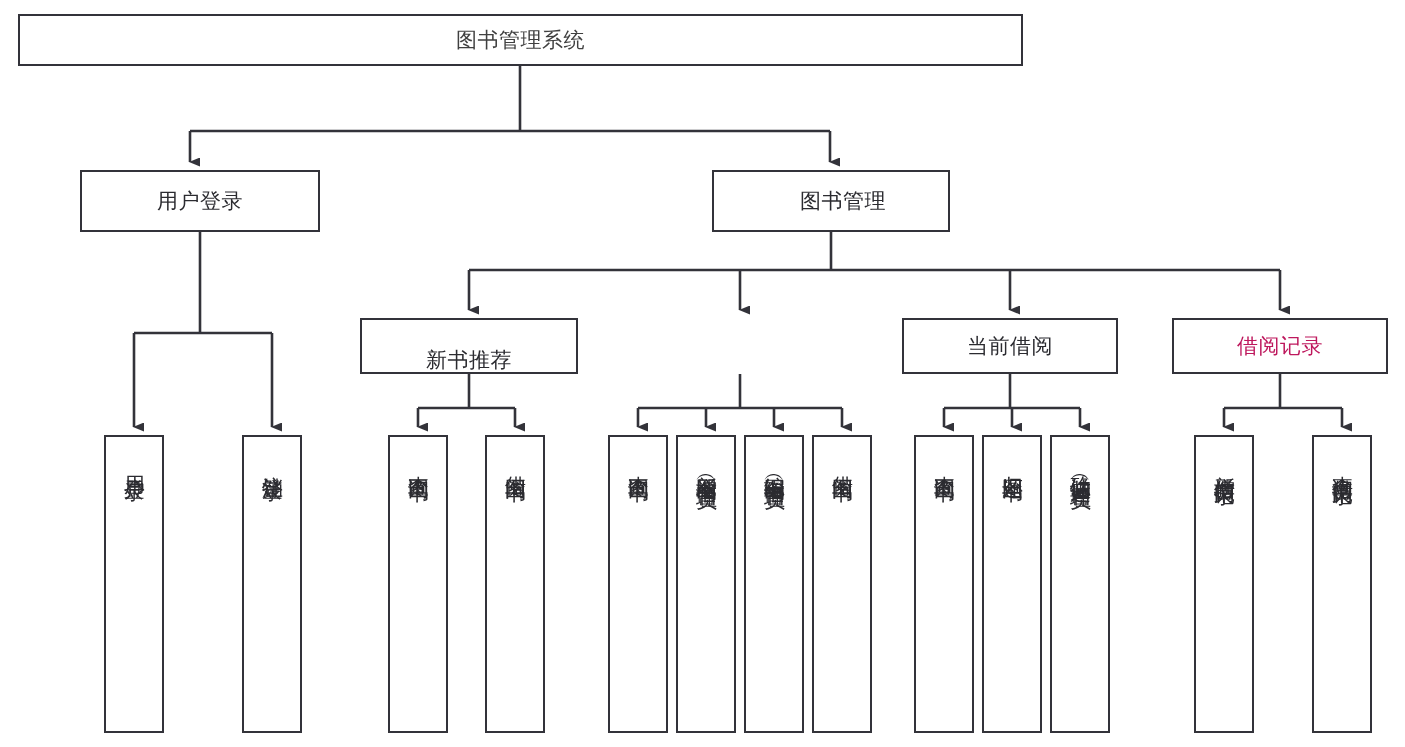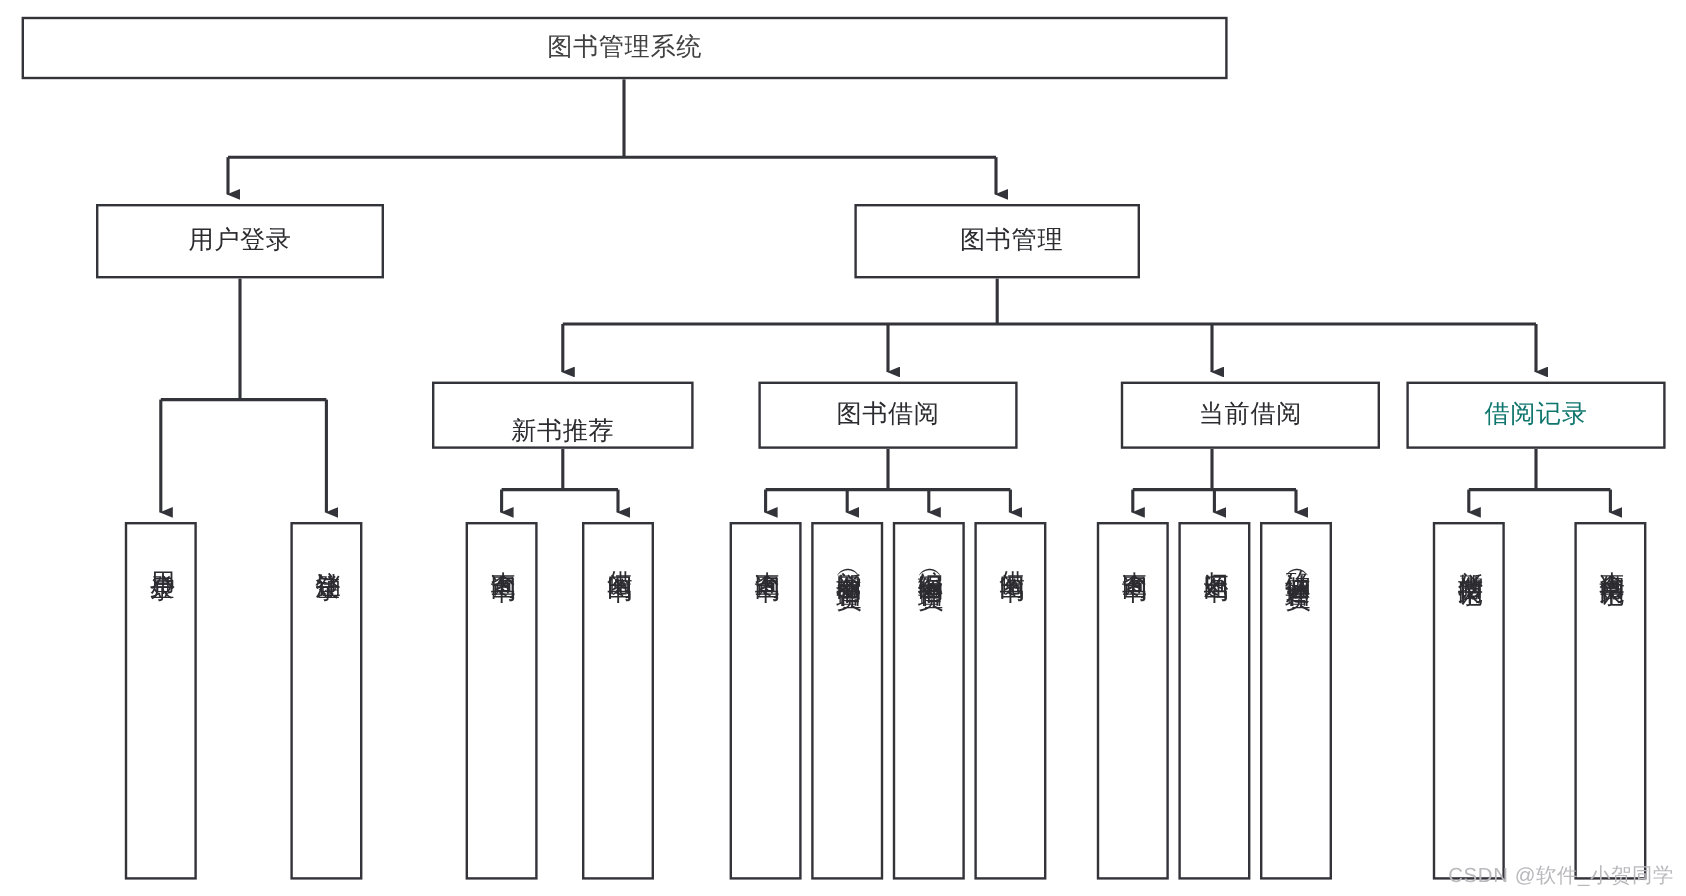--- a/index.html
+++ b/index.html
@@ -128,27 +128,24 @@
   <div class="node" style="left: 80px; top: 170px; width: 240px; height: 62px; border-color: rgb(51, 51, 58); background: rgb(255, 255, 255); color: rgb(43, 43, 48);">
     <span class="node-label">用户登录</span>
   </div>
   <div class="node" style="left: 712px; top: 170px; width: 238px; height: 62px; border-color: rgb(51, 51, 58); background: rgb(255, 255, 255); color: rgb(43, 43, 48); padding-left: 24px;">
     <span class="node-label">图书管理</span>
   </div>
 
   <div class="node" style="left: 360px; top: 318px; width: 218px; height: 56px; border-color: rgb(51, 51, 58); background: rgb(255, 255, 255); color: rgb(43, 43, 48); align-items: flex-end;">
     <span class="node-label">新书推荐</span>
   </div>
-  <div class="node" style="left: 632px; top: 318px; width: 216px; height: 56px; border-color: rgb(51, 51, 58); background: rgb(255, 255, 255); color: rgb(43, 43, 48);">
-    <span class="node-label">图书借阅</span>
-  </div>
-  <div class="node" style="left: 902px; top: 318px; width: 216px; height: 56px; border-color: rgb(51, 51, 58); background: rgb(255, 255, 255); color: rgb(43, 43, 48); margin-left: 32px;">
+  <div class="node" style="left: 902px; top: 318px; width: 216px; height: 56px; border-color: rgb(51, 51, 58); background: rgb(255, 255, 255); color: rgb(43, 43, 48);">
     <span class="node-label">当前借阅</span>
   </div>
-  <div class="node" style="left: 1172px; top: 318px; width: 216px; height: 56px; border-color: rgb(51, 51, 58); background: rgb(255, 255, 255); color: #0f766e;">
+  <div class="node" style="left: 1172px; top: 318px; width: 216px; height: 56px; border-color: rgb(51, 51, 58); background: rgb(255, 255, 255); color: #be185d;">
     <span class="node-label">借阅记录</span>
   </div>
 
   <div class="node vertical" style="left: 104px; top: 435px; width: 60px; height: 298px; border-color: rgb(51, 51, 58); background: rgb(255, 255, 255); color: rgb(43, 43, 48);">
     <span class="node-label">用户登录</span>
   </div>
   <div class="node vertical" style="left: 242px; top: 435px; width: 60px; height: 298px; border-color: rgb(51, 51, 58); background: rgb(255, 255, 255); color: rgb(43, 43, 48);">
     <span class="node-label">注销登录</span>
   </div>
   <div class="node vertical" style="left: 388px; top: 435px; width: 60px; height: 298px; border-color: rgb(51, 51, 58); background: rgb(255, 255, 255); color: rgb(43, 43, 48);">
@@ -178,15 +175,14 @@
   <div class="node vertical" style="left: 1050px; top: 435px; width: 60px; height: 298px; border-color: rgb(51, 51, 58); background: rgb(255, 255, 255); color: rgb(43, 43, 48);">
     <span class="node-label">确认归还（管理员）</span>
   </div>
   <div class="node vertical" style="left: 1194px; top: 435px; width: 60px; height: 298px; border-color: rgb(51, 51, 58); background: rgb(255, 255, 255); color: rgb(43, 43, 48);">
     <span class="node-label">新增借阅记录</span>
   </div>
   <div class="node vertical" style="left: 1312px; top: 435px; width: 60px; height: 298px; border-color: rgb(51, 51, 58); background: rgb(255, 255, 255); color: rgb(43, 43, 48);">
     <span class="node-label">查询借阅记录</span>
   </div>
 
-  <div class="watermark" style="color: rgb(185, 185, 189);">CSDN @软件_小贺同学</div>
 
 </div>
 
 </body></html>

